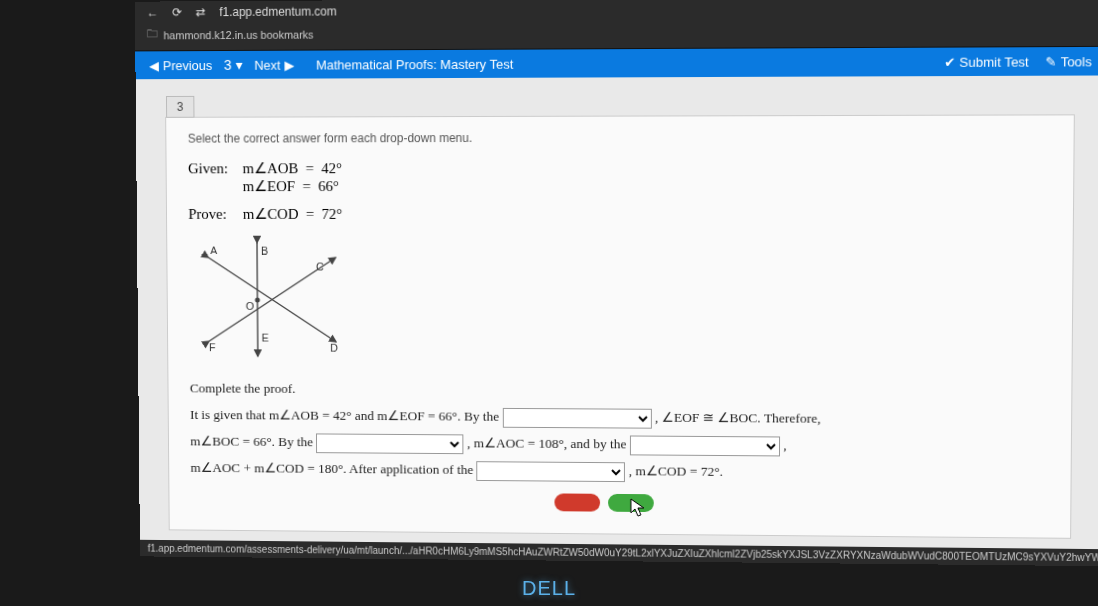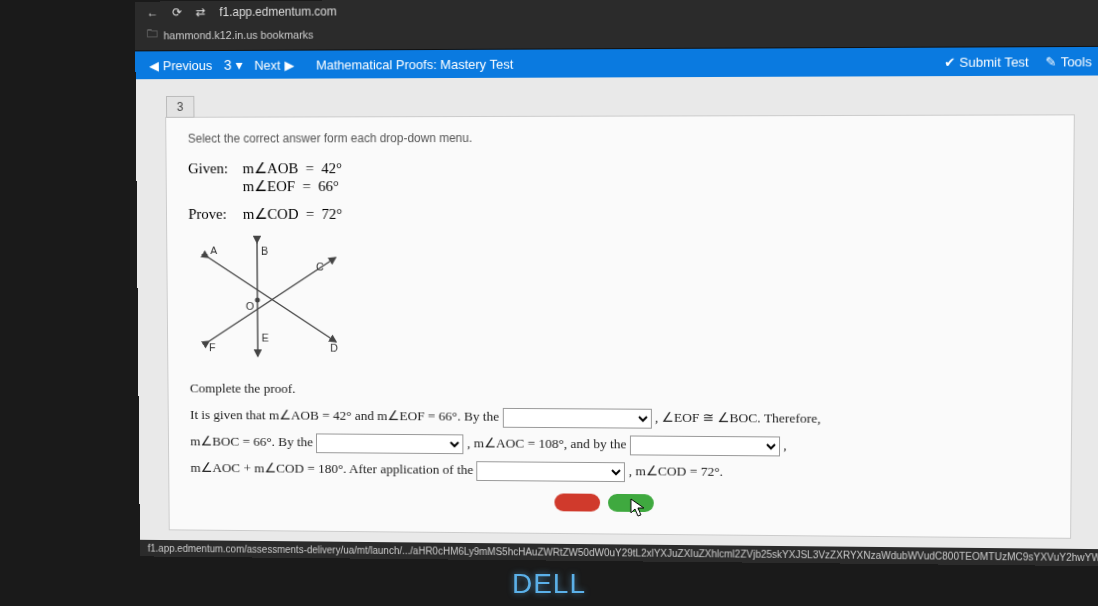--- a/index.html
+++ b/index.html
@@ -105,21 +105,21 @@
     padding:3px 8px;
     white-space:nowrap;
     overflow:hidden;
   }
   .dell-logo {
     position:absolute;
     bottom:6px; left:50%;
     transform:translateX(-50%);
     color:#5bb0e8;
     font-family: Arial, sans-serif;
-    font-size:28px;
+    font-size:20px;
     letter-spacing:1px;
     text-shadow:0 0 6px rgba(91,176,232,.6);
   }
 </style>
 </head>
 <body>
 
 <div class="monitor-frame">
 
   <div class="browser-bar">

